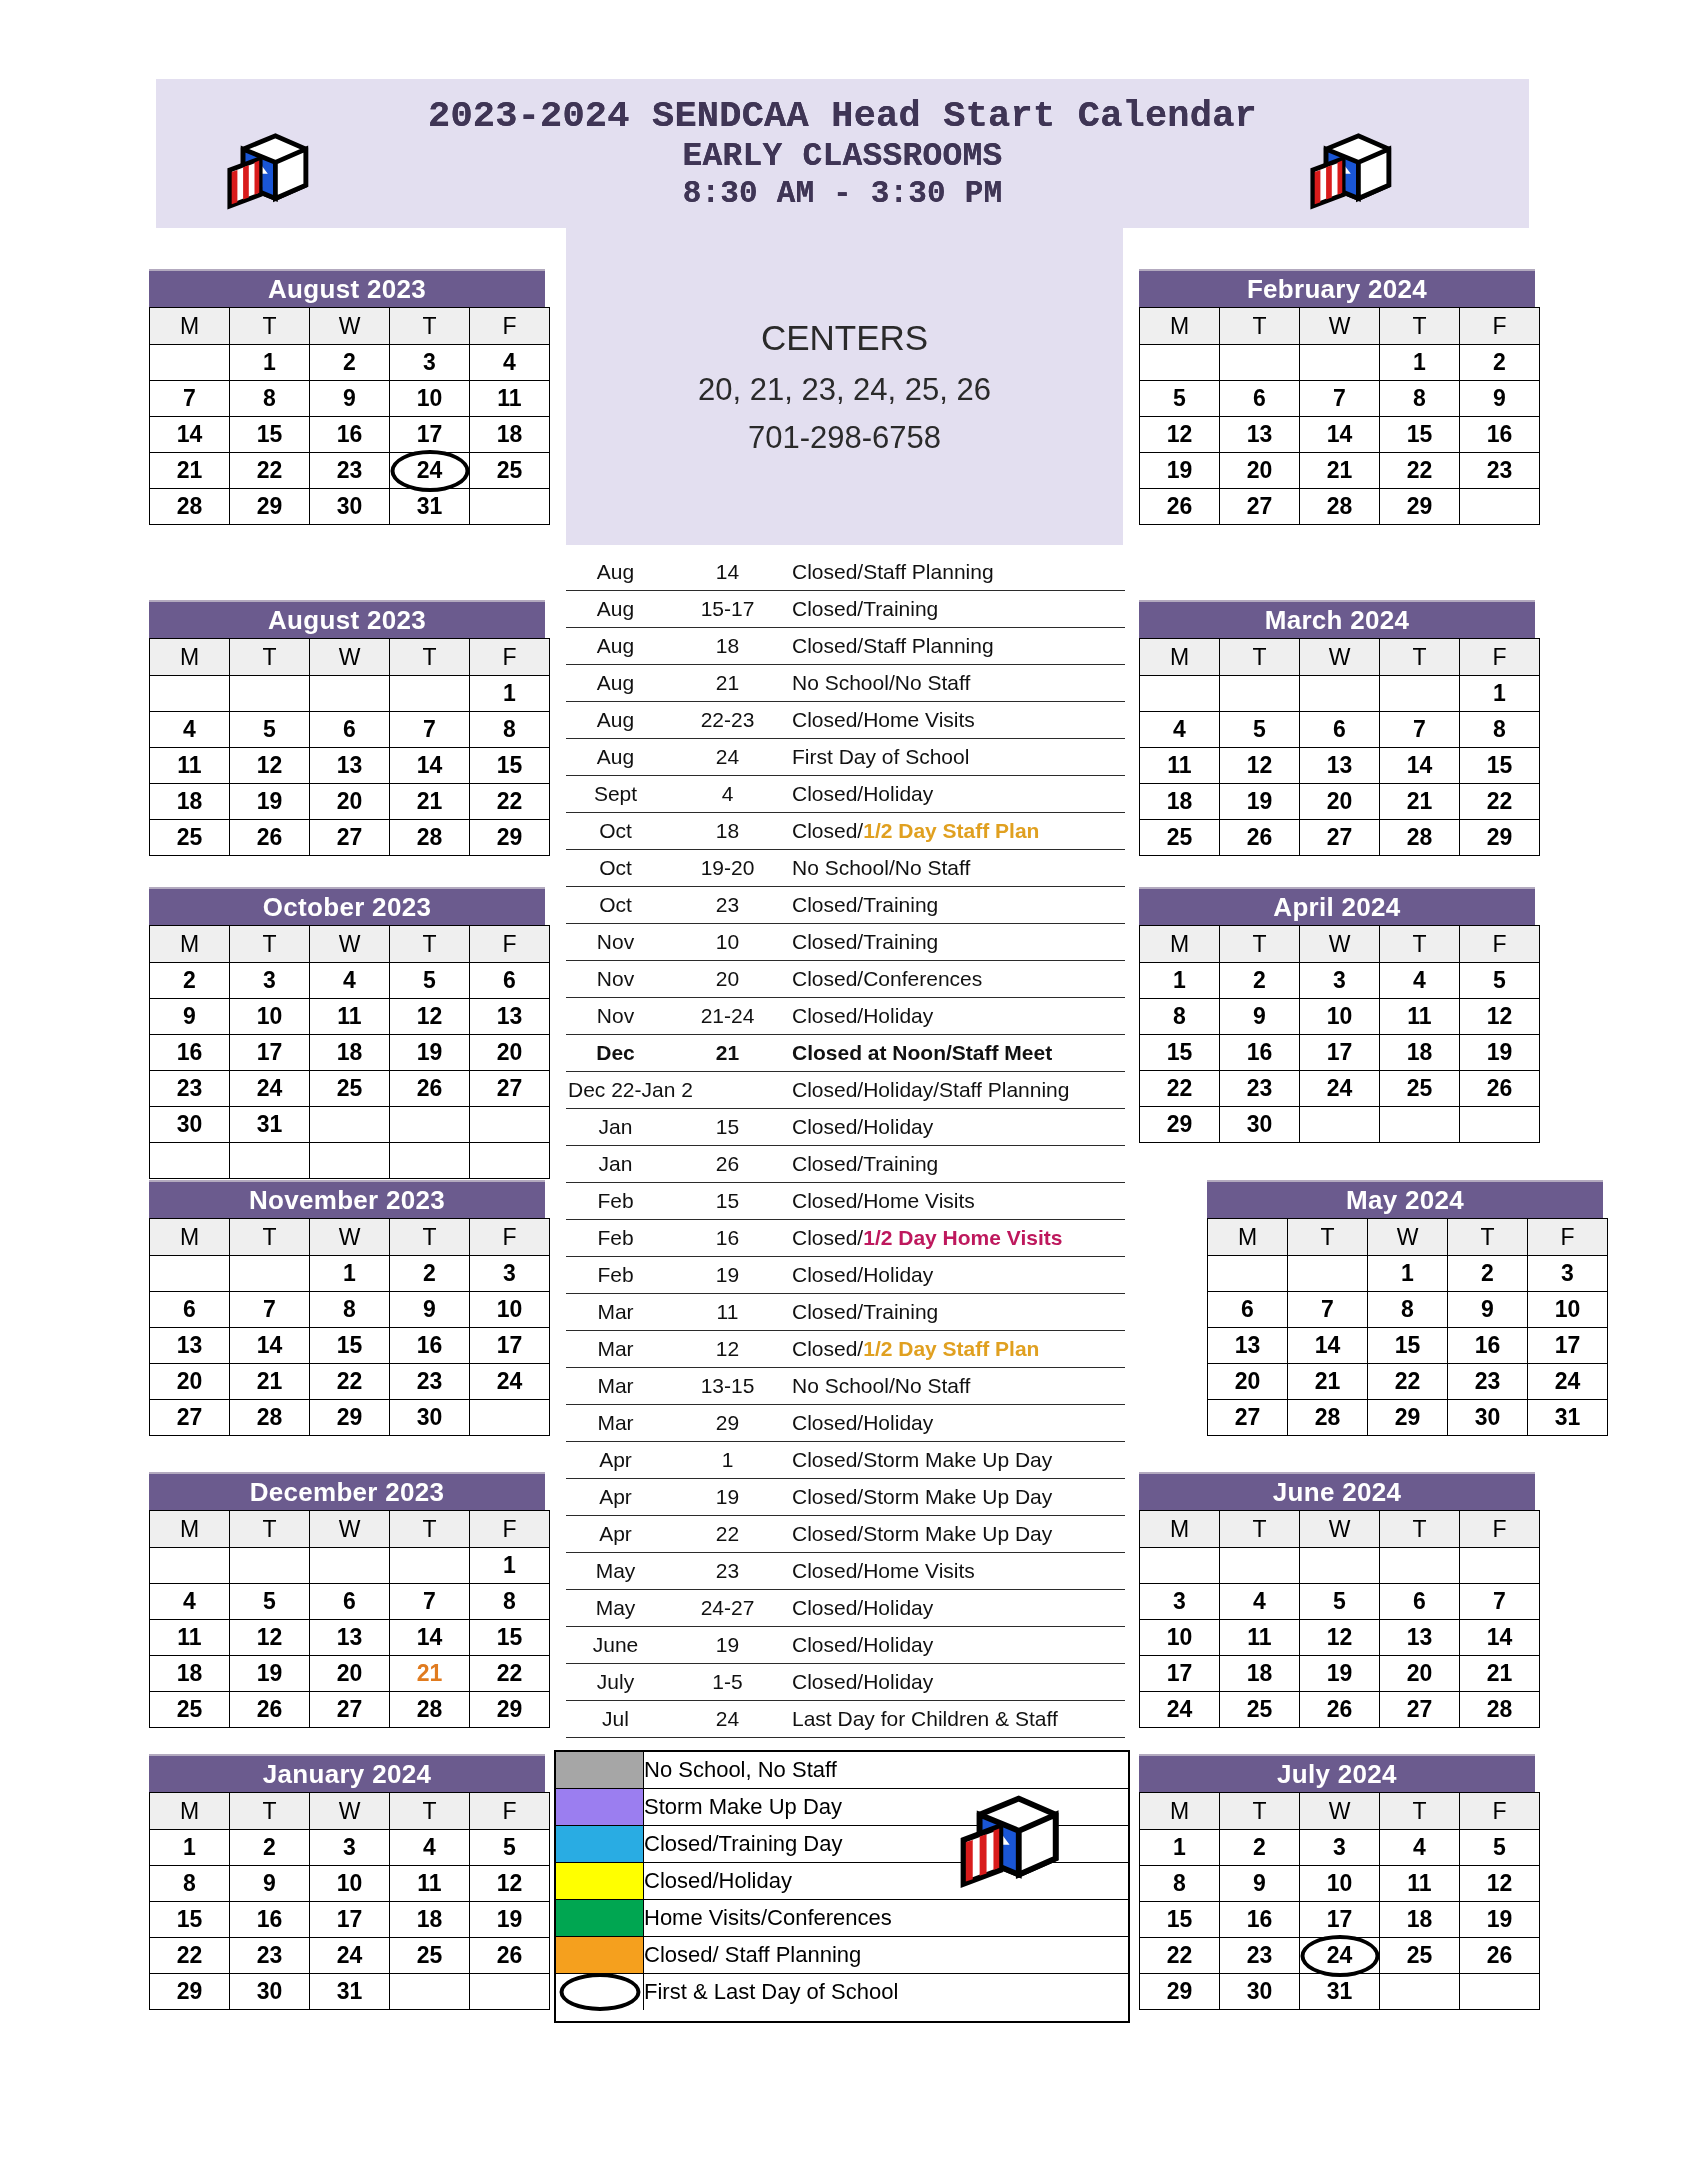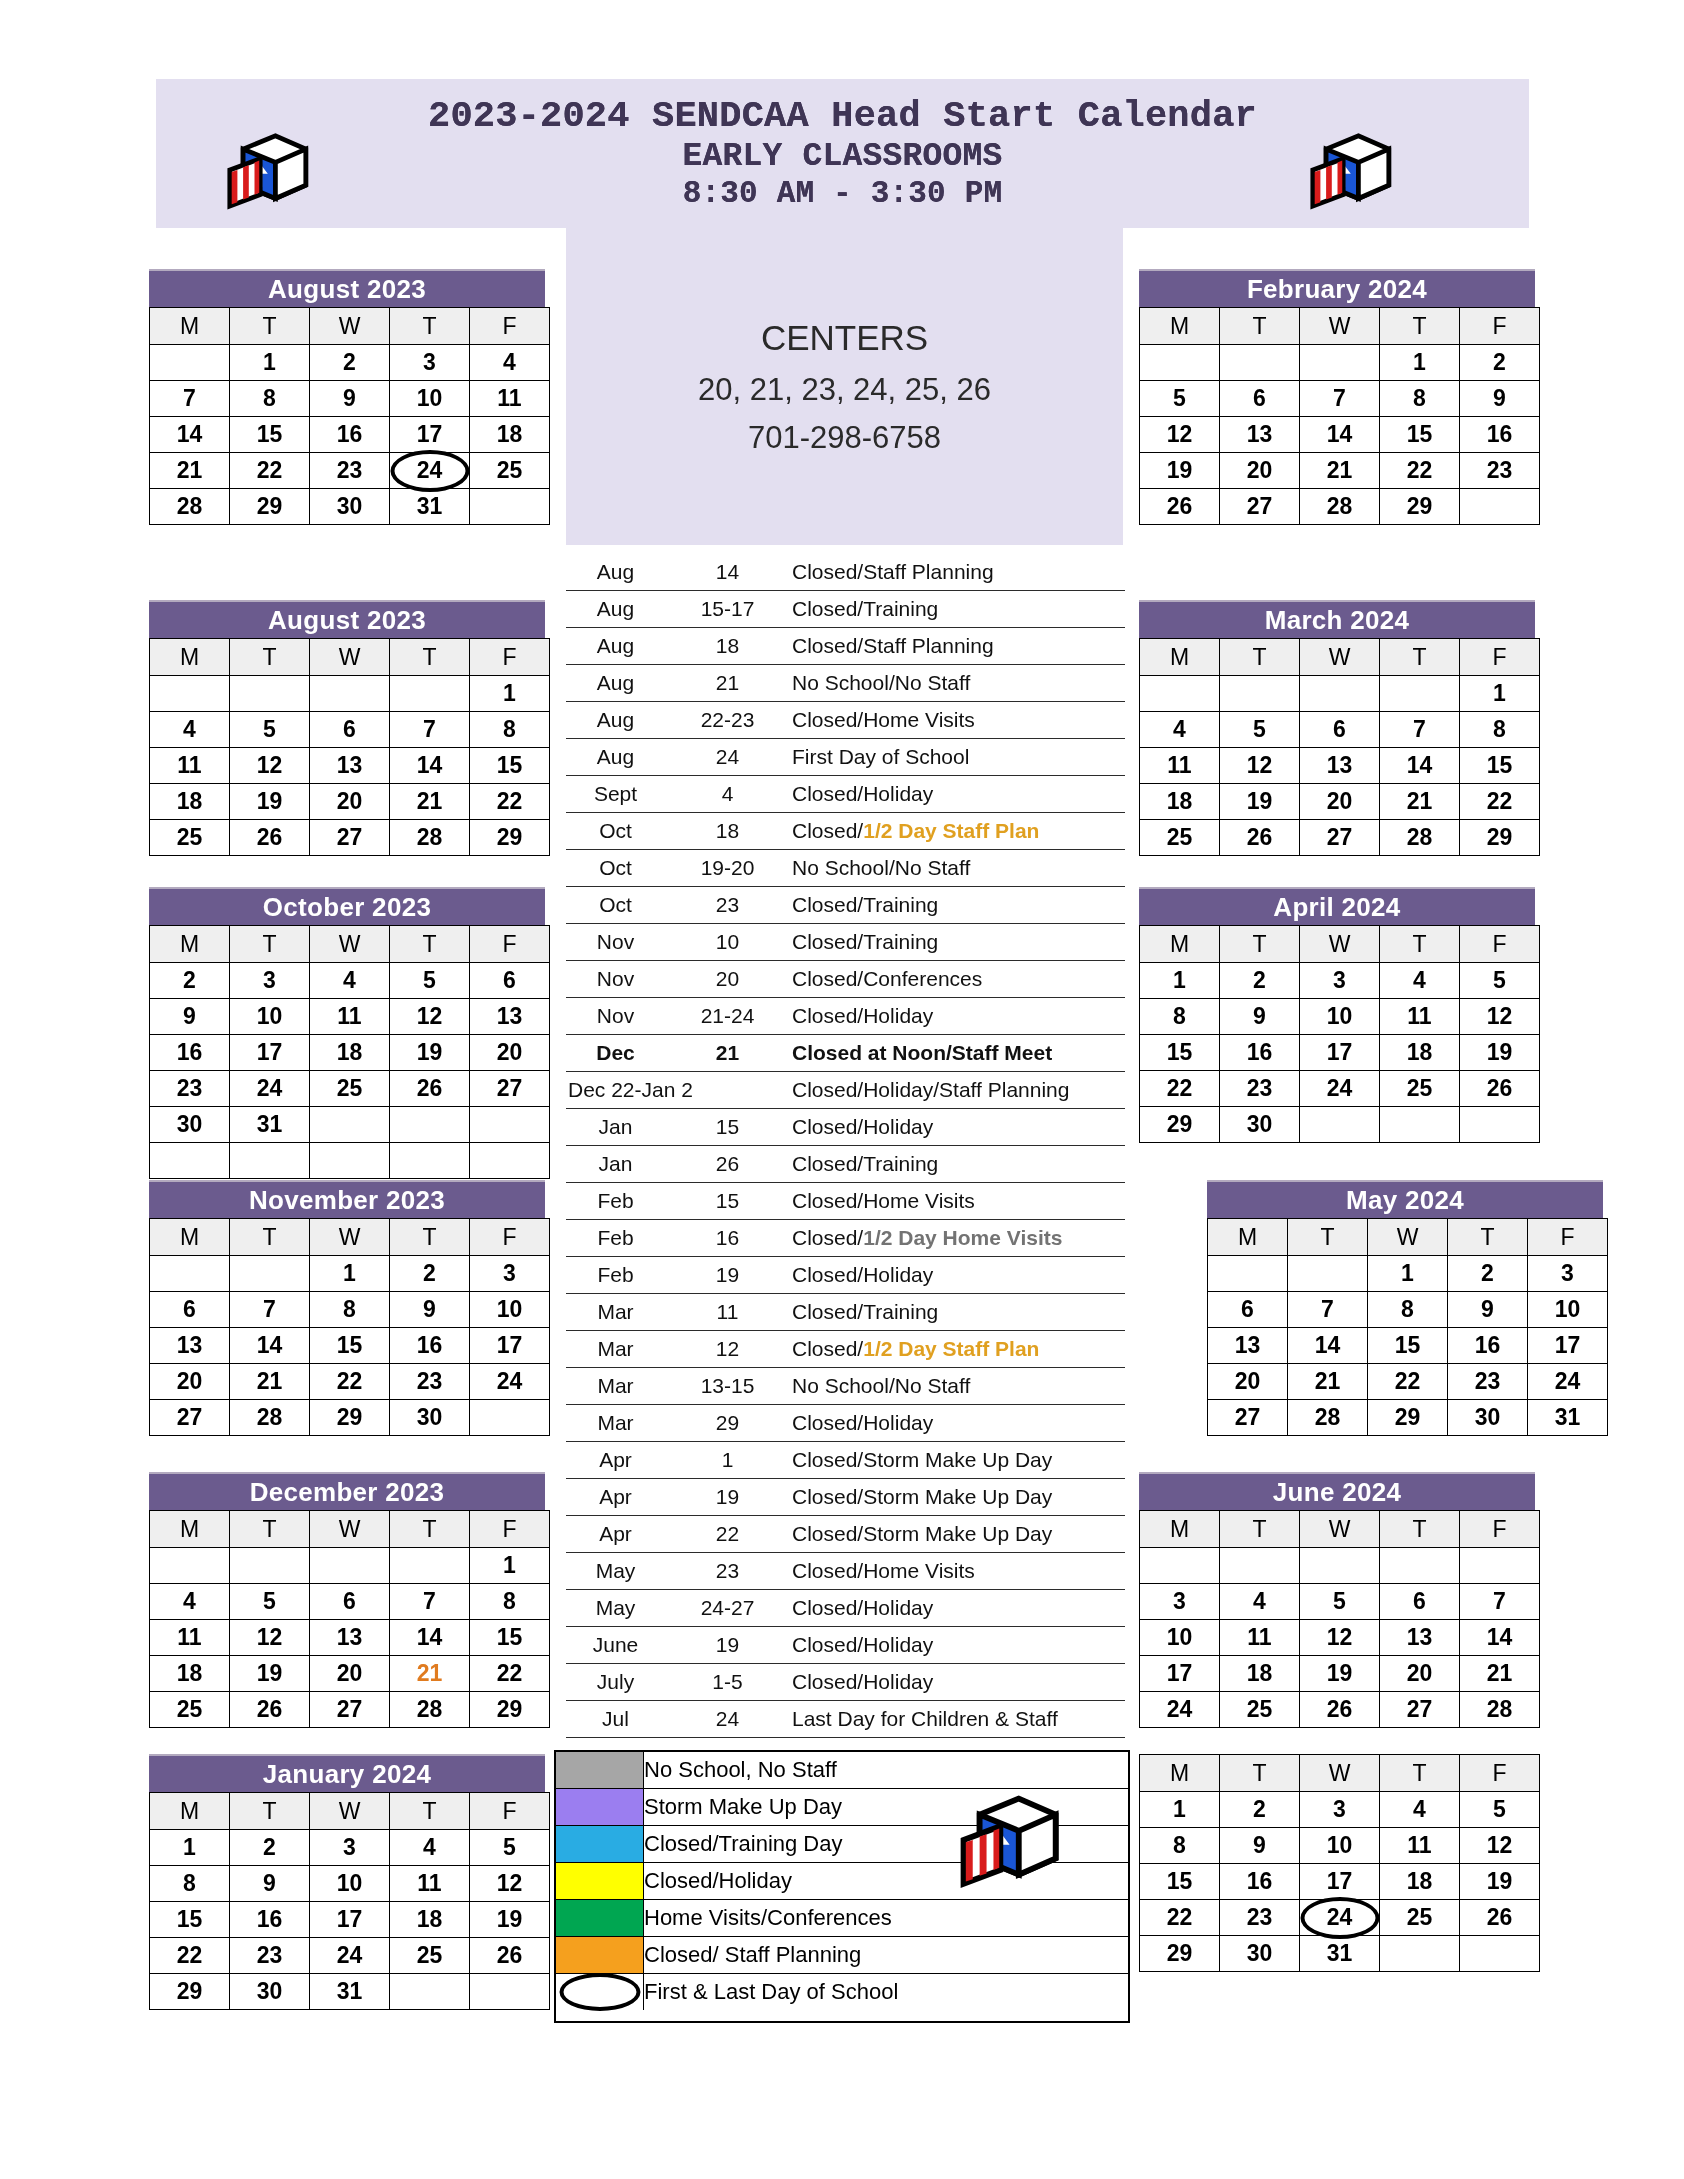--- a/index.html
+++ b/index.html
@@ -95,21 +95,21 @@
     border-bottom:1.6px solid #2b2b2b;
     height:36px;font-size:21px;padding:0 2px;
     color:#111;vertical-align:middle;
   }
   td.e-mon{width:95px;text-align:center;padding-left:8px;}
   td.e-day{width:121px;text-align:center;}
   td.e-desc{text-align:left;padding-left:10px;white-space:nowrap;}
   td.e-span{text-align:left;padding-left:8px;}
   .bold-row td{font-weight:bold;}
   .hl-orange{color:#e0a020;font-weight:bold;}
-  .hl-green{color:#737373;font-weight:bold;}
+  .hl-green{color:#be185d;font-weight:bold;}
 
   
   .legend{
     position:absolute;left:554px;top:1750px;width:572px;height:269px;
     border:2.5px solid #000;background:#fff;
   }
   table.lgd{border-collapse:collapse;width:100%;table-layout:fixed;}
   table.lgd td{
     border-bottom:1.8px solid #000;height:36px;padding:0;
     font-size:22px;vertical-align:middle;
@@ -741,20 +741,21 @@
               <td class="empty">24</td>
               <td class="empty">25</td>
               <td class="empty">26</td>
               <td class="empty">27</td>
               <td class="empty">28</td>
             </tr>
           </tbody>
         </table>
       </div>
       <div class="month" style="left: 1139px; top: 1754px;">
+        <div class="month-title">July 2024</div>
         <table class="cal">
           <thead>
             <tr>
               <th>M</th>
               <th>T</th>
               <th>W</th>
               <th>T</th>
               <th>F</th>
             </tr>
           </thead>

